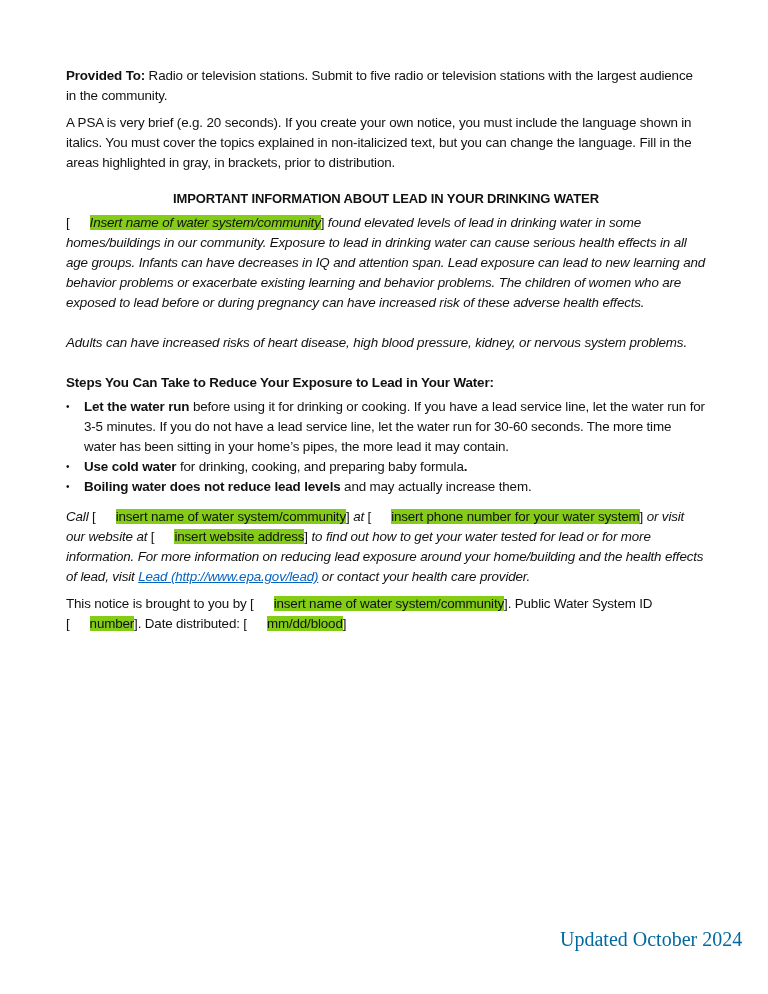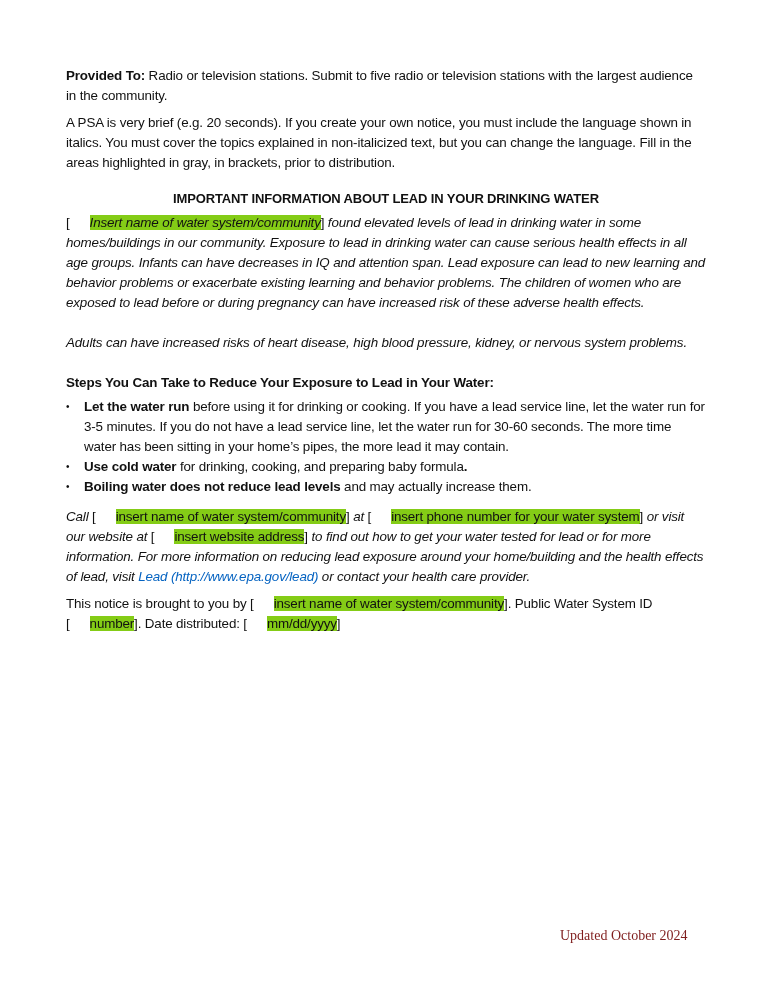--- a/index.html
+++ b/index.html
@@ -8,22 +8,22 @@
     .title { color: #1f4e79; font-weight: bold; font-size: 16.2px; line-height: 22px; margin: 0 0 6px 0; letter-spacing: -0.1px; }
     p { margin: 0 0 7px 0; }
     .heading { text-align: center; font-weight: bold; margin-top: 16px; margin-bottom: 4px; font-size: 13px; }
     .it { font-style: italic; }
     .hl { background: #84cc16; margin-left: 20px; }
     .gap { height: 20px; }
     b { font-weight: bold; }
     ul { list-style: none; margin: 0 0 7px 0; padding: 0; }
     ul li { position: relative; padding-left: 18px; }
     ul li .bullet { position: absolute; left: 0; top: 0; font-size: 10px; }
-    a.link { color: #0563c1; }
-    .footer { position: absolute; left: 560px; top: 928px; font-family: "Liberation Serif", serif; font-size: 14px; color: #7f1d1d; }
+    a.link { color: #0563c1; text-decoration: underline; }
+    .footer { position: absolute; left: 560px; top: 928px; font-family: "Liberation Serif", serif; font-size: 20px; color: #0369a1; }
   </style>
 </head>
 <body>
 
 <div class="page">
 
   <p><b>Provided To:</b><span> Radio or television stations. Submit to five radio or television stations with the largest audience in the community.</span></p>
 
   <p>A PSA is very brief (e.g. 20 seconds). If you create your own notice, you must include the language shown in italics. You must cover the topics explained in non-italicized text, but you can change the language. Fill in the areas highlighted in gray, in brackets, prior to distribution.</p>
 
@@ -39,16 +39,16 @@
   <p style="margin-bottom:4px"><b>Steps You Can Take to Reduce Your Exposure to Lead in Your Water:</b></p>
 
   <ul>
     <li><span class="bullet">•</span><b>Let the water run</b><span> before using it for drinking or cooking. If you have a lead service line, let the water run for 3-5 minutes. If you do not have a lead service line, let the water run for 30-60 seconds. The more time water has been sitting in your home’s pipes, the more lead it may contain.</span></li>
     <li><span class="bullet">•</span><b>Use cold water</b><span> for drinking, cooking, and preparing baby formula</span><b>.</b></li>
     <li><span class="bullet">•</span><b>Boiling water does not reduce lead levels</b><span> and may actually increase them.</span></li>
   </ul>
 
   <p class="it" style="margin-top:10px"><span>Call </span><span style="font-style:normal">[</span><span class="hl" style="font-style:normal">insert name of water system/community</span><span style="font-style:normal">]</span><span> at </span><span style="font-style:normal">[</span><span class="hl" style="font-style:normal">insert phone number for your water system</span><span style="font-style:normal">]</span><span> or visit our website at </span><span style="font-style:normal">[</span><span class="hl" style="font-style:normal">insert website address</span><span style="font-style:normal">]</span><span> to find out how to get your water tested for lead or for more information. For more information on reducing lead exposure around your home/building and the health effects of lead, visit </span><a class="link">Lead (http://www.epa.gov/lead)</a><span> or contact your health care provider.</span></p>
 
-  <p><span>This notice is brought to you by </span><span>[</span><span class="hl">insert name of water system/community</span><span>]</span><span>. Public Water System ID </span><span>[</span><span class="hl">number</span><span>]</span><span>. Date distributed: </span><span>[</span><span class="hl">mm/dd/yyyy</span><span>]</span></p>
+  <p><span>This notice is brought to you by </span><span>[</span><span class="hl">insert name of water system/community</span><span>]</span><span>. Public Water System ID </span><span>[</span><span class="hl">number</span><span>]</span><span>. Date distributed: </span><span>[</span><span class="hl">mm/dd/blood</span><span>]</span></p>
 </div>
 
 <div class="footer">Updated October 2024</div>
 
 </body></html>

